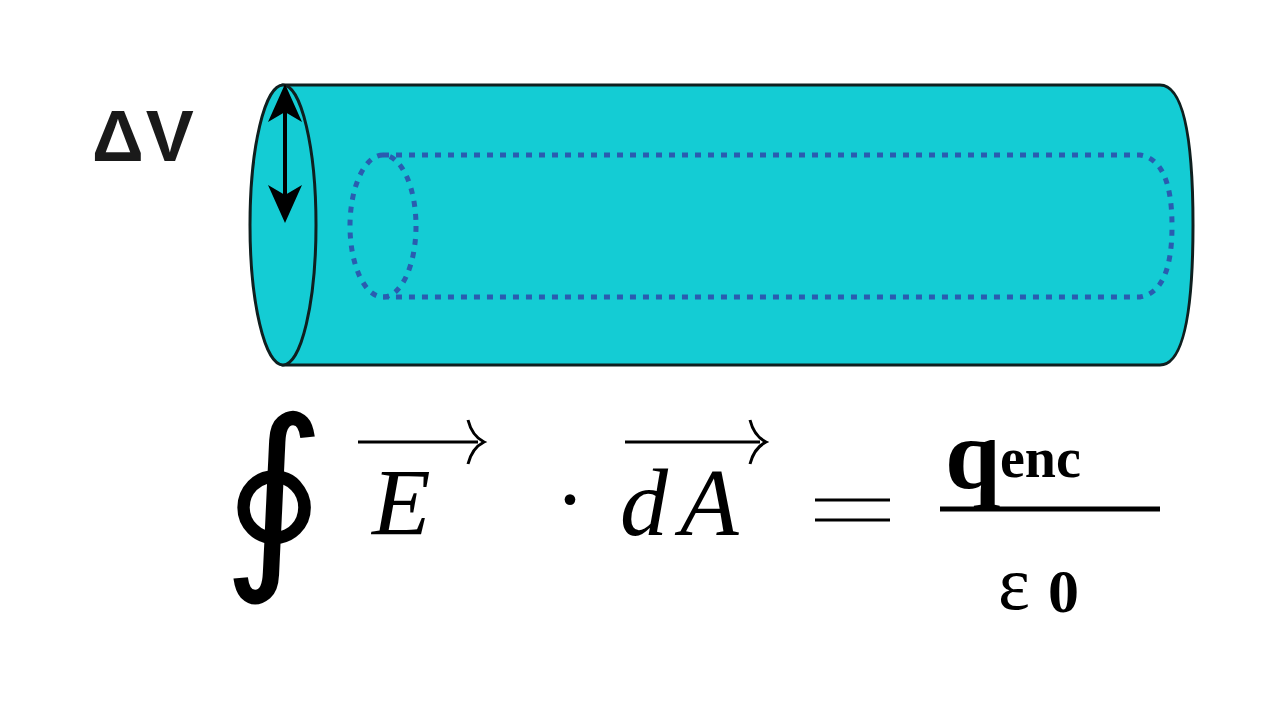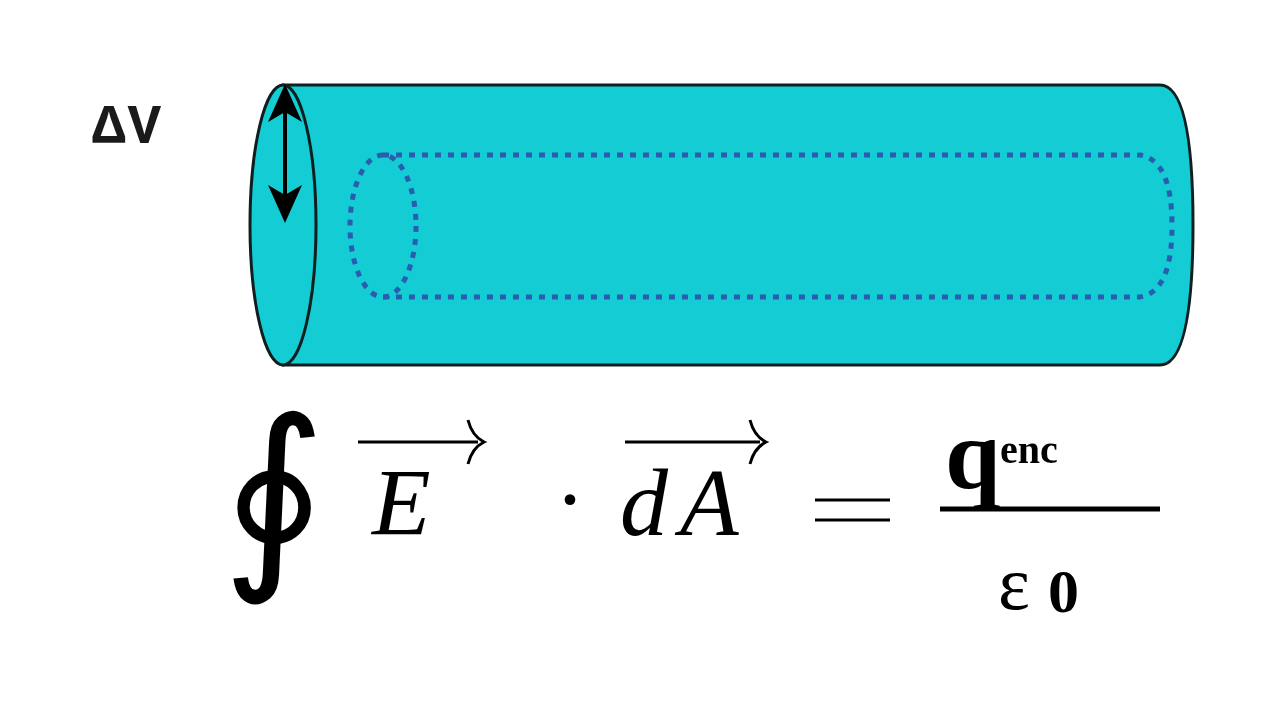--- a/index.html
+++ b/index.html
@@ -1,18 +1,18 @@
 <!DOCTYPE html>
 <html><head>
 <meta charset="utf-8">
 <style>
   html, body { margin:0; padding:0; background:#ffffff; }
   body { width:1280px; height:720px; position:relative; overflow:hidden; font-family:"DejaVu Serif", serif; }
   #diagram { position:absolute; left:0; top:0; width:1280px; height:720px; }
-  .label-dv { position:absolute; left:92px; top:100px; font-family:Liberation Mono, monospace; font-weight:bold; font-size:56px; color:#1a1a1a; line-height:1; letter-spacing:2px; }
+  .label-dv { position:absolute; left:92px; top:100px; font-family:Liberation Sans, sans-serif; font-weight:bold; font-size:72px; color:#1a1a1a; line-height:1; letter-spacing:2px; }
   .eq { position:absolute; font-family:"Liberation Serif", "DejaVu Serif", serif; color:#000; line-height:1; }
   .it { font-style:italic; }
 </style>
 </head>
 <body>
 
 <svg id="diagram" viewBox="0 0 1280 720" xmlns="http://www.w3.org/2000/svg">
 
   <path d="M283,85 L1160,85 Q1193,85 1193,225 Q1193,365 1160,365 L283,365 Z" fill="#14CCD4" stroke="#0f1f1f" stroke-width="3"></path>
 
@@ -41,15 +41,15 @@
 </svg>
 
 <div class="label-dv">ΔV</div>
 
 <span class="eq" style="left:222px; top:395px; font-size:200px;">∮</span>
 <span class="eq it" style="left:372px; top:455px; font-size:96px;">E</span>
 <span class="eq" style="left:555px; top:455px; font-size:90px;">·</span>
 <span class="eq it" style="left:620px; top:455px; font-size:96px;">d</span>
 <span class="eq it" style="left:680px; top:455px; font-size:96px;">A</span>
 <span class="eq" style="left:945px; top:405px; font-size:100px; font-weight:bold;">q</span>
-<span class="eq" style="left:1000px; top:430px; font-size:40px; font-weight:bold;">enc</span>
+<span class="eq" style="left:1000px; top:430px; font-size:56px; font-weight:bold;">enc</span>
 <span class="eq" style="left:998px; top:545px; font-size:76px;">ε</span>
 <span class="eq" style="left:1048px; top:560px; font-size:62px; font-weight:bold;">0</span>
 
 </body></html>

